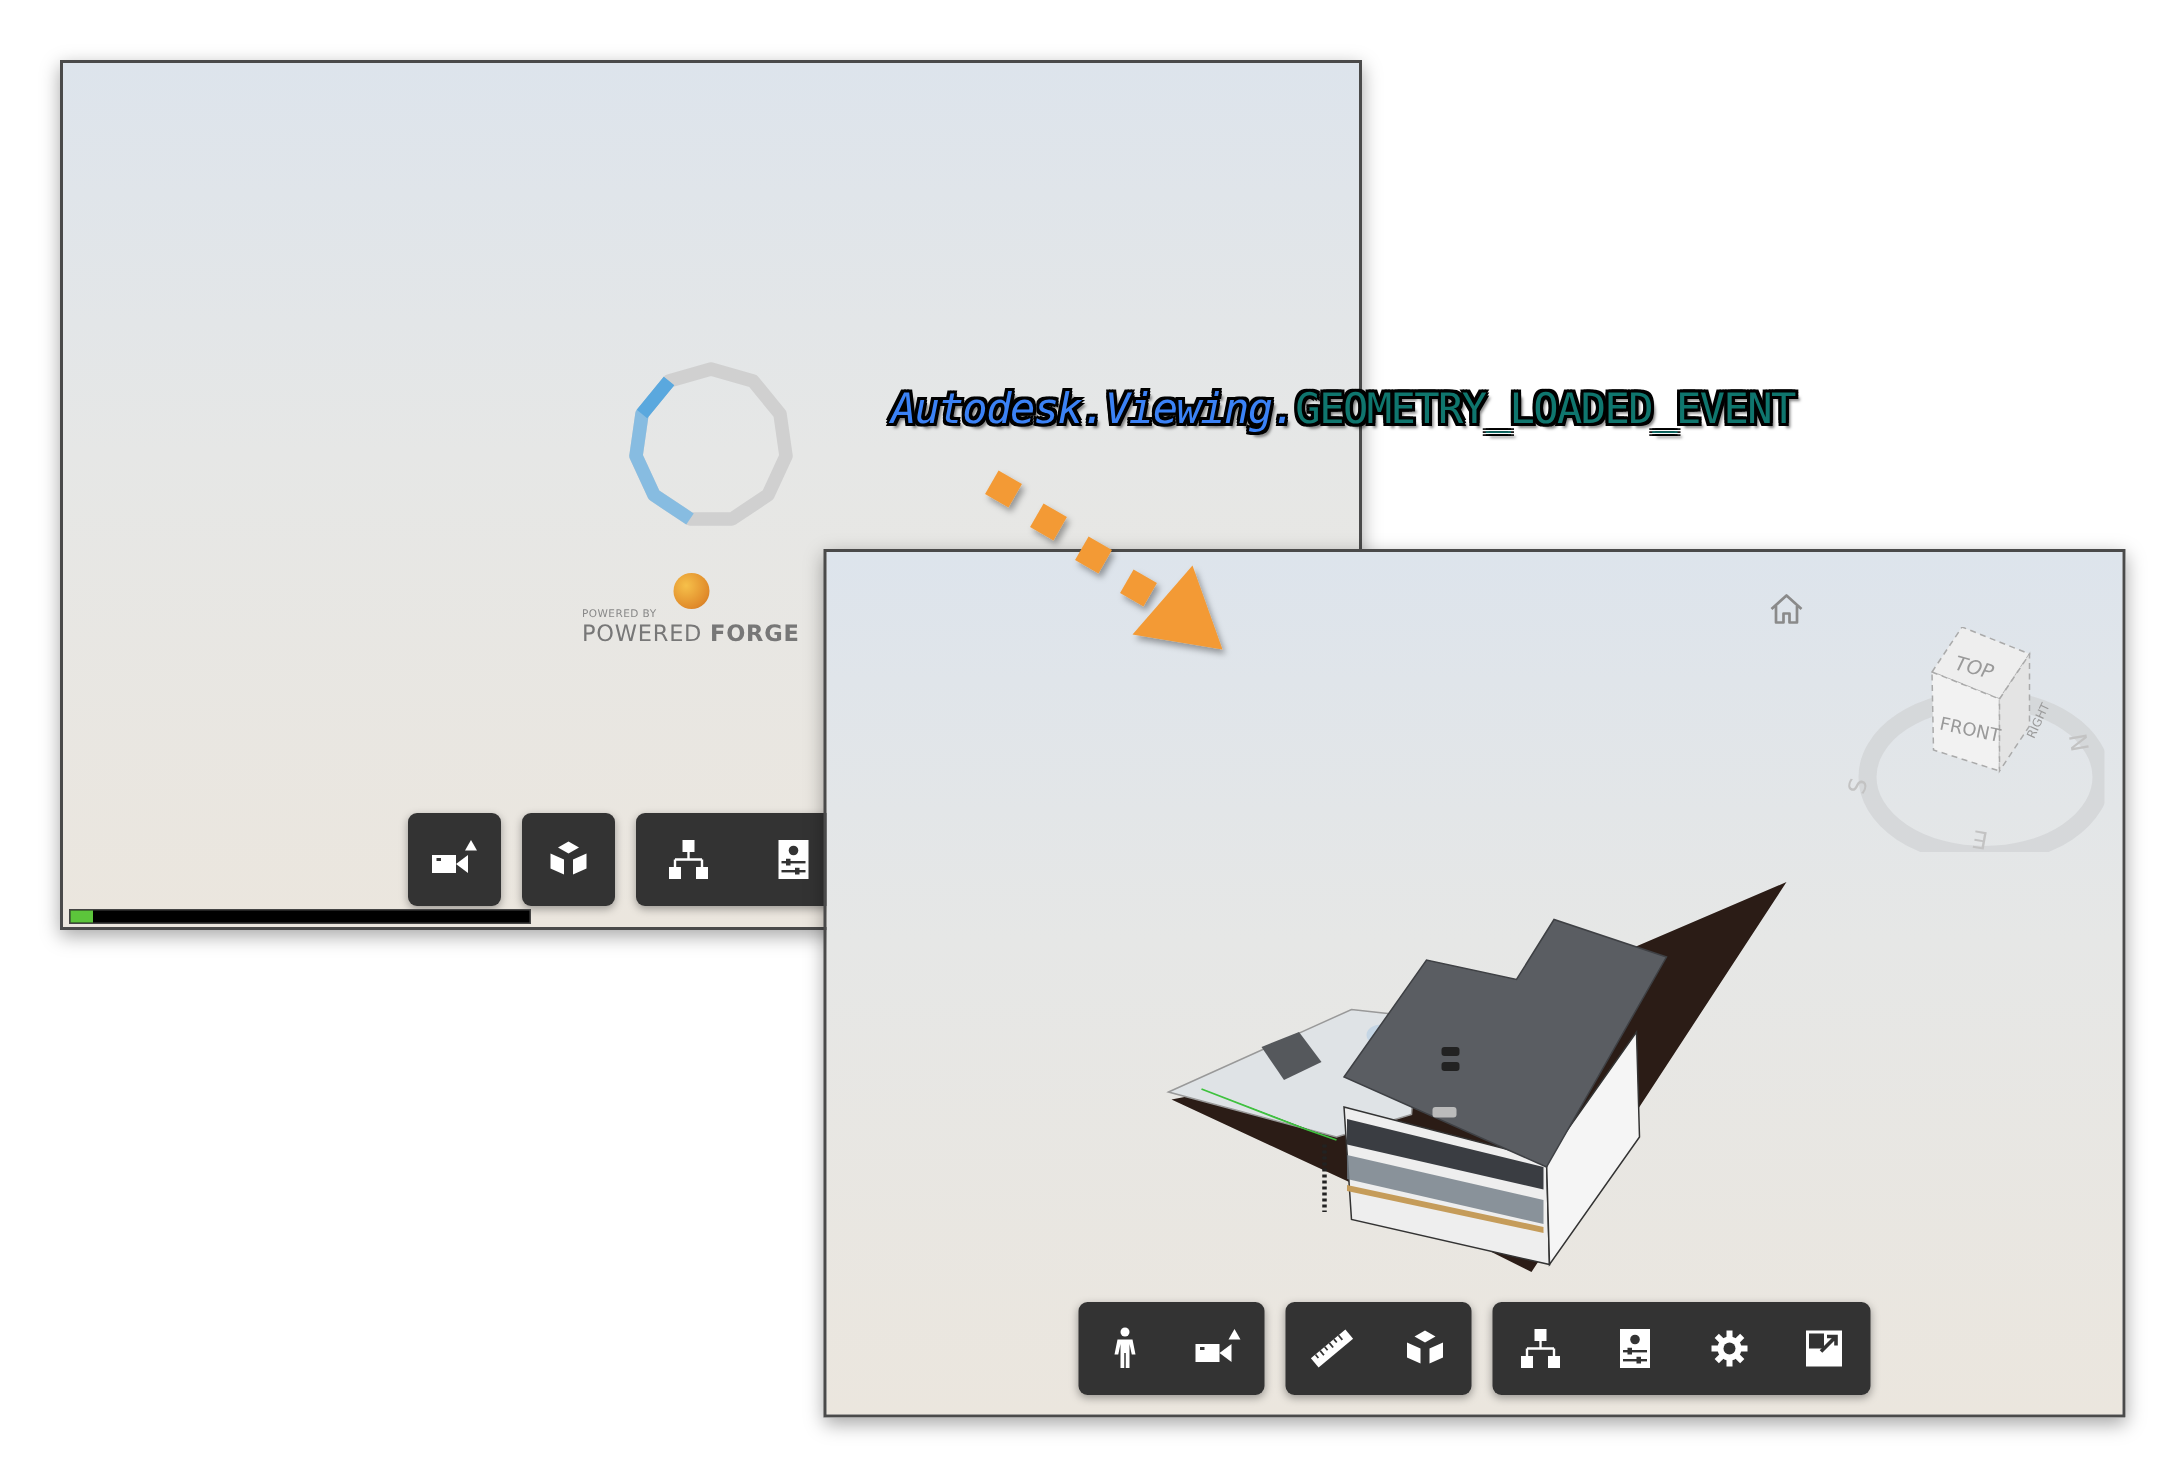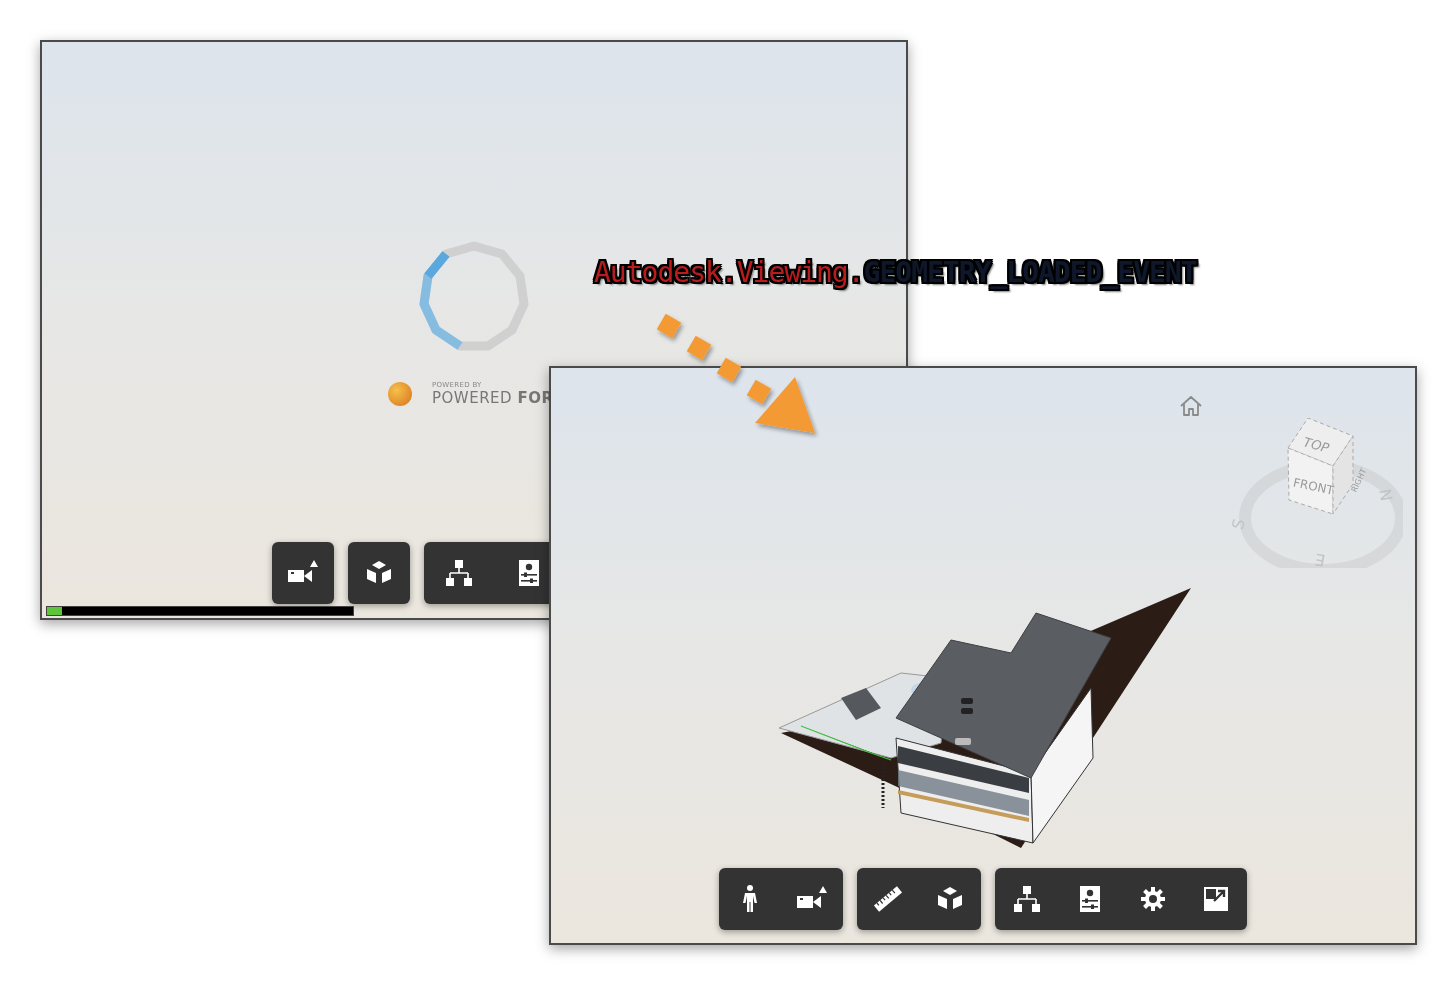--- a/index.html
+++ b/index.html
@@ -5,32 +5,32 @@
   html,body{margin:0;padding:0;}
   body{width:1456px;height:981px;background:#ffffff;position:relative;overflow:hidden;font-family:"DejaVu Sans",sans-serif;}
   .viewer{position:absolute;border:2px solid #4a4a4a;box-shadow:0 4px 12px rgba(0,0,0,0.35);overflow:hidden;
     background:linear-gradient(180deg,#dde4ec 0%,#e6e7e6 45%,#ebe6de 100%);}
   #v1{left:40px;top:40px;width:864px;height:576px;}
   #v2{left:549px;top:366px;width:864px;height:575px;}
   .toolbar-group{position:absolute;background:#333333;border-radius:6px;display:flex;align-items:center;justify-content:space-around;box-shadow:0 2px 6px rgba(0,0,0,0.35);}
   .tbtn{width:40px;height:40px;display:flex;align-items:center;justify-content:center;cursor:pointer;}
   .tbtn svg{display:block;}
   .spinner{position:absolute;left:374px;top:198px;width:116px;height:116px;}
-  .brand{position:absolute;left:346px;top:340px;display:flex;align-items:center;gap:20px;}
+  .brand{position:absolute;left:346px;top:340px;display:flex;align-items:center;gap:0;flex-direction:column;}
   .brand-logo{width:24px;height:24px;border-radius:50%;background:radial-gradient(circle at 35% 35%,#f6c04a,#e08a2a 70%,#c06b1c);}
   .brand-text{display:flex;flex-direction:column;line-height:1;}
   .brand-small{font-size:7px;color:#888;letter-spacing:0.3px;}
   .brand-big{font-size:15px;color:#777;letter-spacing:0.5px;margin-top:2px;}
   .brand-big b{font-weight:bold;}
   .progress{position:absolute;left:4px;top:564px;width:306px;height:8px;background:#000;border:1px solid #444;}
   .progress-fill{height:100%;background:#5cc53b;}
   .event-label{position:absolute;left:594px;top:256px;font-family:"DejaVu Sans Mono",monospace;font-size:28px;letter-spacing:-1px;
     text-shadow:-2px -2px 0 #000,2px -2px 0 #000,-2px 2px 0 #000,2px 2px 0 #000,0 2px 0 #000,2px 0 0 #000,-2px 0 0 #000,0 -2px 0 #000,3px 3px 2px rgba(0,0,0,0.5);white-space:nowrap;}
-  .ev-ns{color:#b91c1c;}
-  .ev-name{color:#0f172a;font-weight:bold;}
+  .ev-ns{color:#3b82f6;font-style:italic;}
+  .ev-name{color:#0f766e;}
   .arrow{position:absolute;left:650px;top:305px;width:180px;height:135px;}
   .home{position:absolute;left:626px;top:24px;width:28px;height:28px;cursor:pointer;}
   .viewcube{position:absolute;left:672px;top:50px;width:180px;height:150px;}
   .model{position:absolute;left:220px;top:210px;width:440px;height:290px;}
 </style>
 </head>
 <body>
 
 <div class="viewer" id="v1">
 

